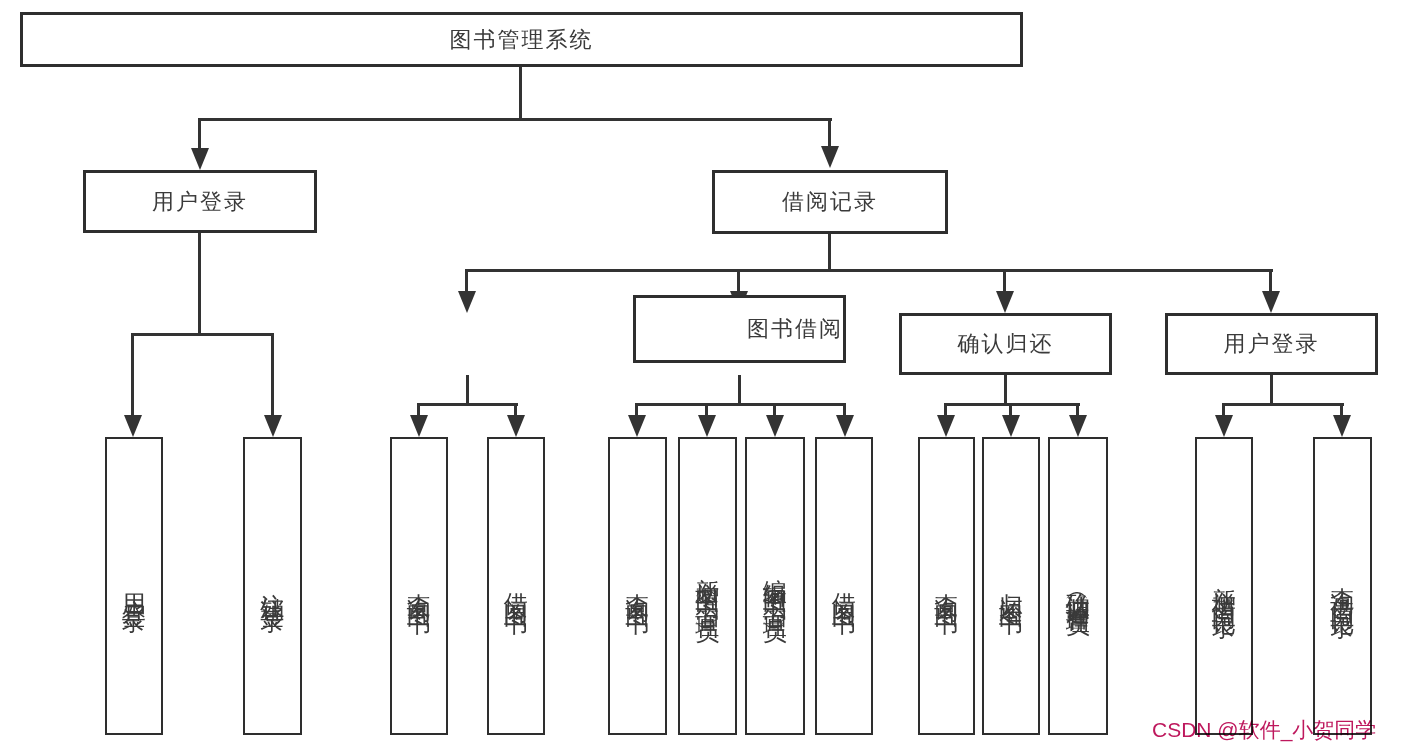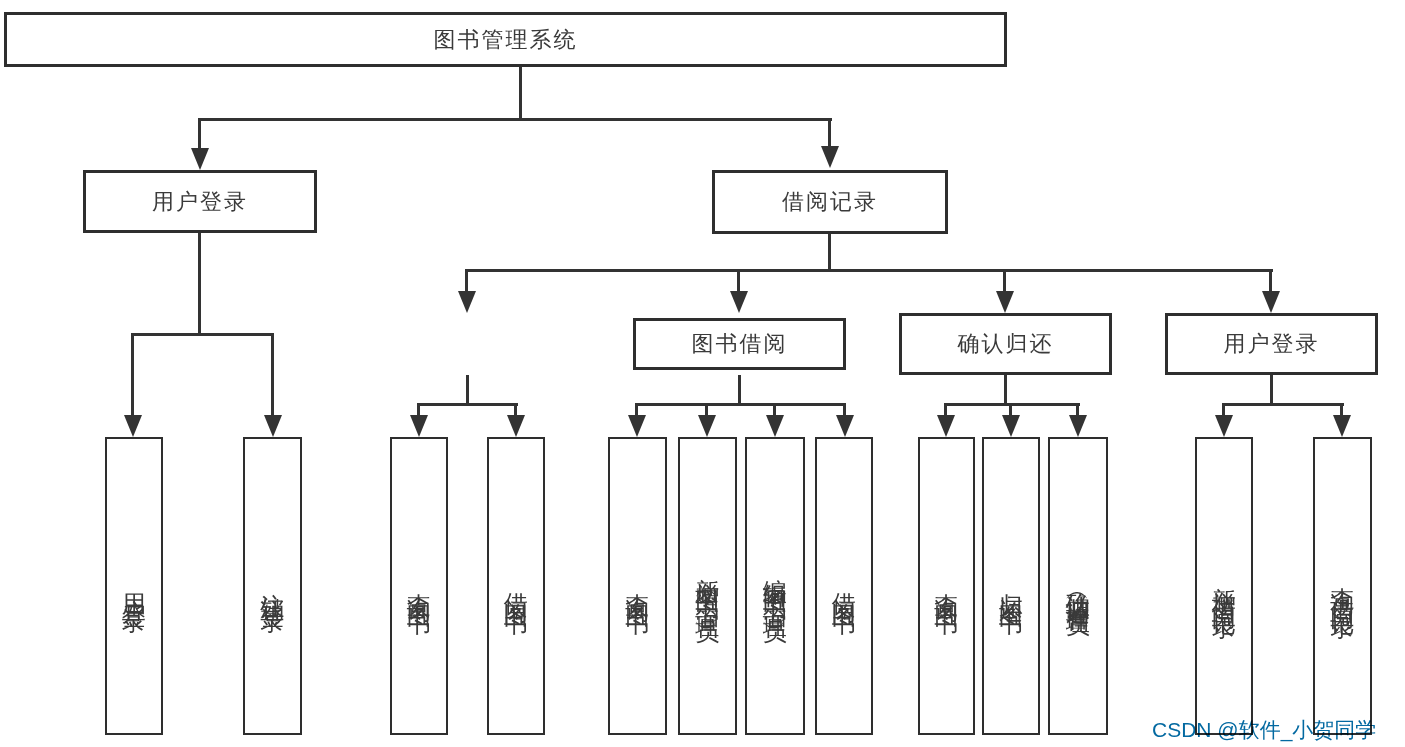--- a/index.html
+++ b/index.html
@@ -15,21 +15,21 @@
       border-left:9px solid transparent;border-right:9px solid transparent;
       border-top:22px solid #333333;}
   
   .node{position:absolute;background:#ffffff;border:3px solid #2e2e2e;
         display:flex;align-items:center;justify-content:center;box-sizing:border-box;}
   .leaf{border-width:2px;}
   .hlabel{font-size:22px;letter-spacing:2px;white-space:nowrap;}
   .vlabel{writing-mode:vertical-rl;text-orientation:mixed;font-size:24px;
           letter-spacing:6px;line-height:1.15;white-space:nowrap;}
   #watermark{position:absolute;left:1152px;top:716px;font-size:21px;
-             color:#0369a1;white-space:nowrap;mix-blend-mode:multiply;z-index:10;}
+             color:#be185d;white-space:nowrap;mix-blend-mode:multiply;z-index:10;}
 </style>
 </head>
 <body>
 
 <div id="canvas">
 
   <div class="ln v" style="left:519px;top:67px;height:53px;"></div>
   <div class="ln h" style="left:198px;top:118px;width:634px;"></div>
   <div class="ln v" style="left:198px;top:118px;height:32px;"></div>
   <div class="ln v" style="left:828px;top:118px;height:30px;"></div>
@@ -81,32 +81,32 @@
   <div class="ar" style="left:1002px;top:415px;"></div>
   <div class="ar" style="left:1069px;top:415px;"></div>
 
   <div class="ln v" style="left:1270px;top:375px;height:31px;"></div>
   <div class="ln h" style="left:1222px;top:403px;width:122px;"></div>
   <div class="ln v" style="left:1222px;top:403px;height:13px;"></div>
   <div class="ln v" style="left:1340px;top:403px;height:13px;"></div>
   <div class="ar" style="left:1215px;top:415px;"></div>
   <div class="ar" style="left:1333px;top:415px;"></div>
 
-  <div class="node" style="left:4px;top:12px;width:1003px;height:55px;">
+  <div class="node" style="left:20px;top:12px;width:1003px;height:55px;">
     <span class="hlabel">图书管理系统</span>
   </div>
 
   <div class="node" style="left:83px;top:170px;width:234px;height:63px;">
     <span class="hlabel">用户登录</span>
   </div>
   <div class="node" style="left:712px;top:170px;width:236px;height:64px;">
     <span class="hlabel">借阅记录</span>
   </div>
 
-  <div class="node" style="left:633px;top:318px;width:213px;height:52px;">
+  <div class="node" style="left:633px;top:295px;width:213px;height:68px;justify-content:flex-end;">
     <span class="hlabel">图书借阅</span>
   </div>
   <div class="node" style="left:899px;top:313px;width:213px;height:62px;">
     <span class="hlabel">确认归还</span>
   </div>
   <div class="node" style="left:1165px;top:313px;width:213px;height:62px;">
     <span class="hlabel">用户登录</span>
   </div>
 
   <div class="node leaf" style="left:105px;top:437px;width:58px;height:298px;">

